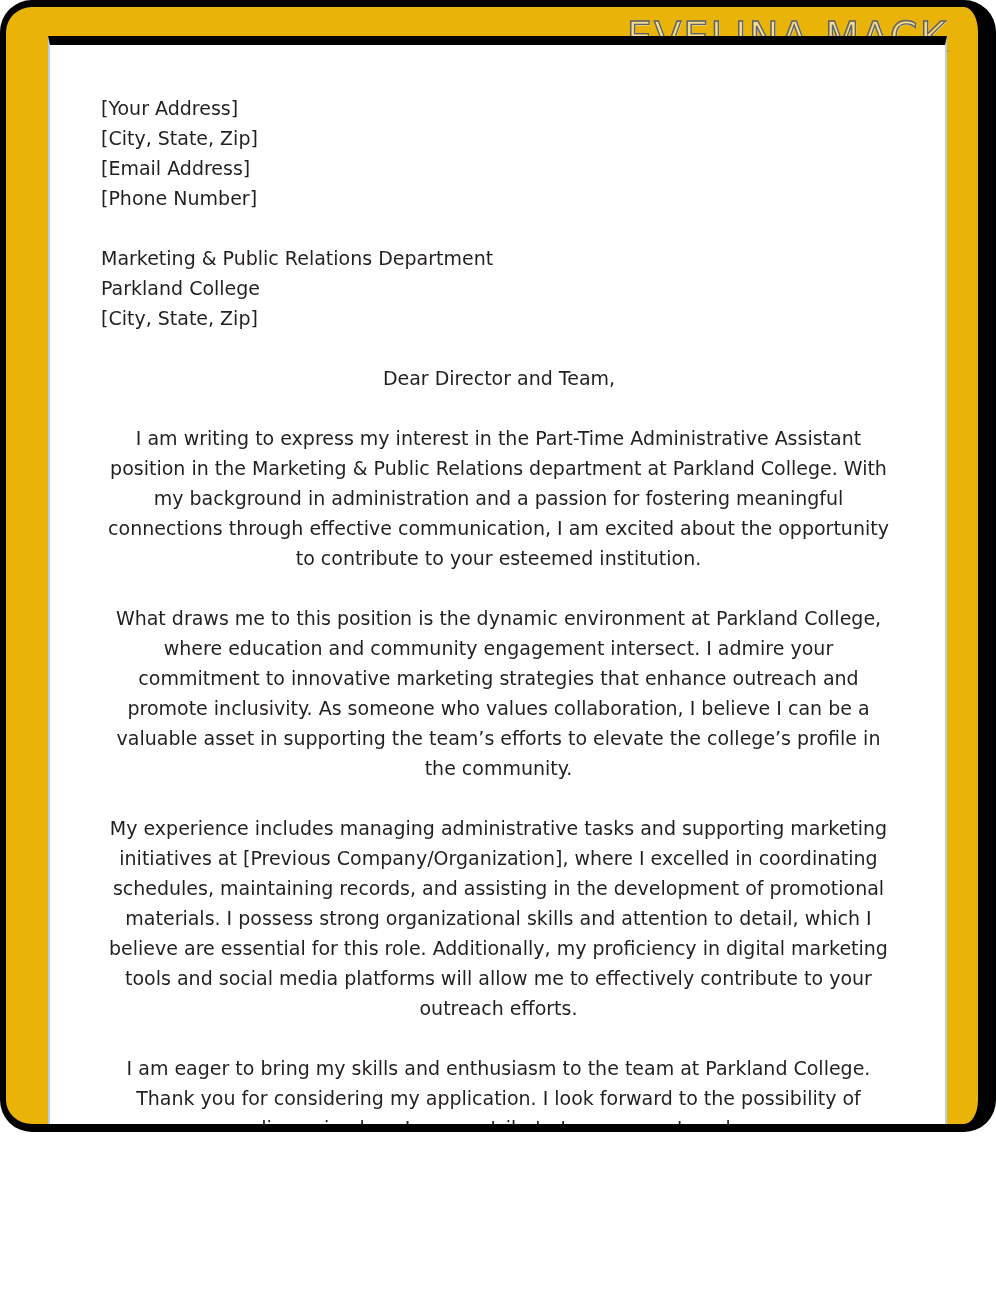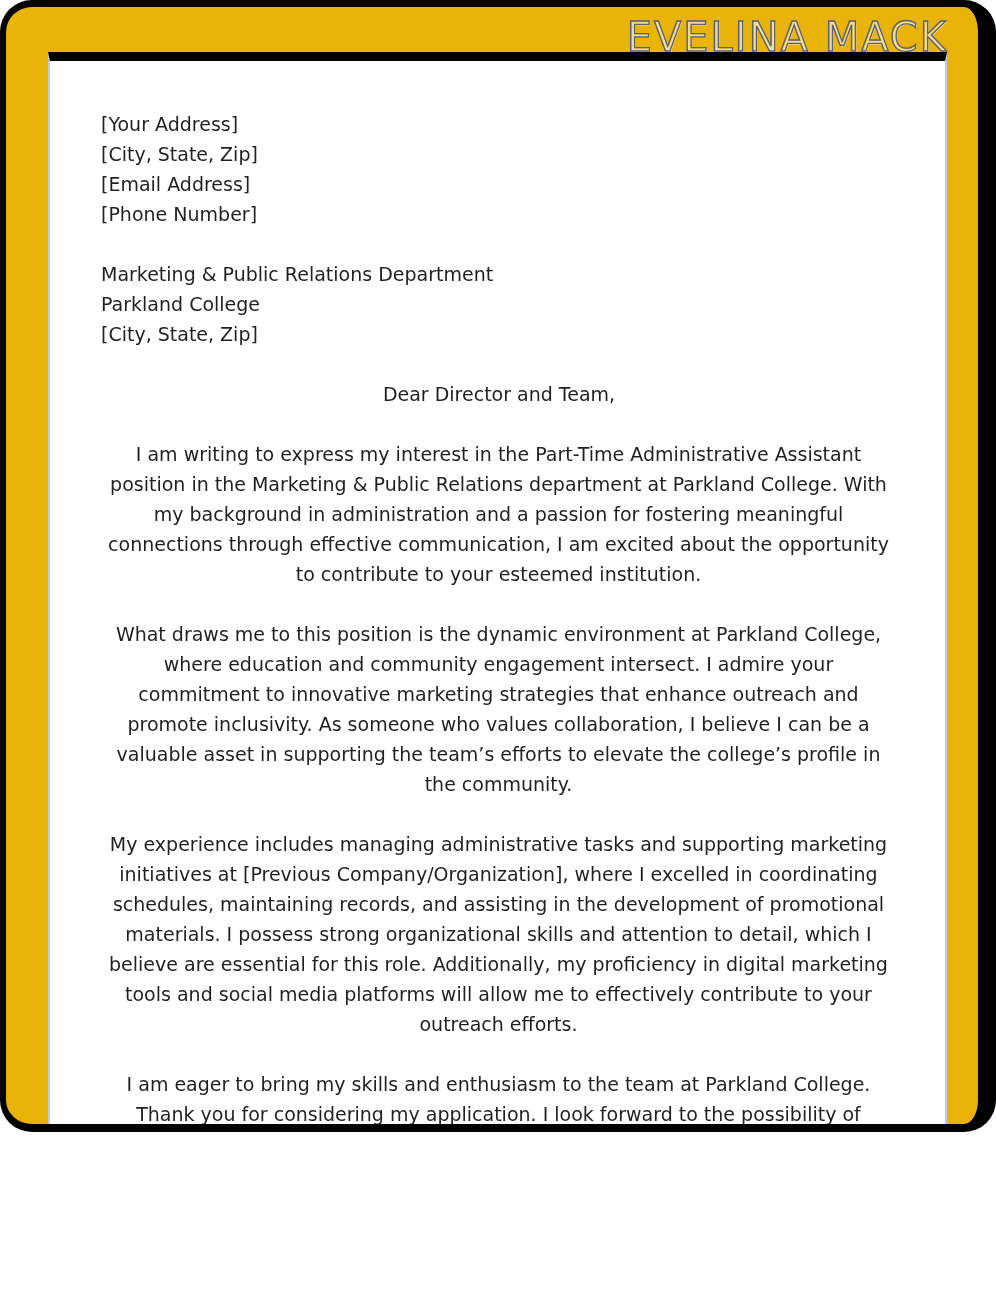--- a/index.html
+++ b/index.html
@@ -42,21 +42,21 @@
     -webkit-text-stroke: 1.4px #5a6478;
     text-shadow: 1px 1px 0 rgba(255,255,255,0.55);
     white-space: nowrap;
     line-height: 44px;
   }
 
   
   .page {
     position: absolute;
     left: 42px;
-    top: 45px;
+    top: 29px;
     width: 899px;
     height: 1206px;
     background: #ffffff;
     border-top: 9px solid #000000;
     border-left: 2px solid #b9cdef;
     border-right: 2px solid #b9cdef;
     border-bottom: 2px solid #b9cdef;
     box-sizing: border-box;
     overflow: hidden;
   }

